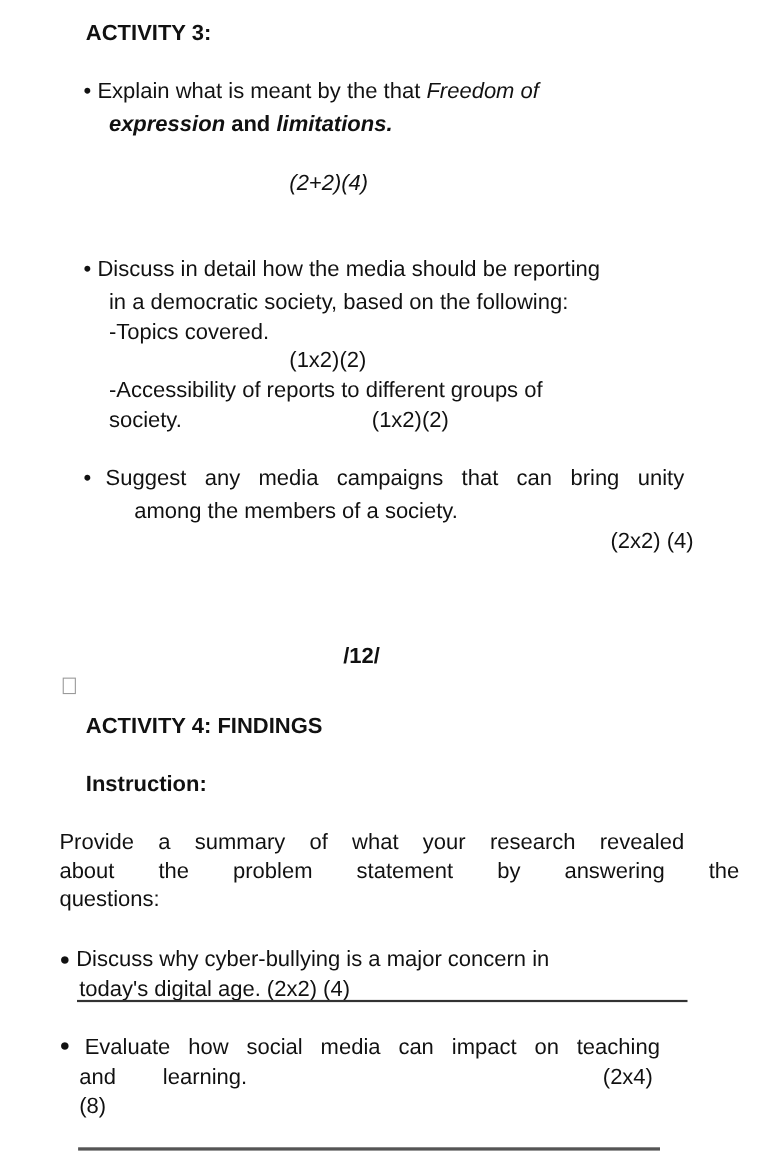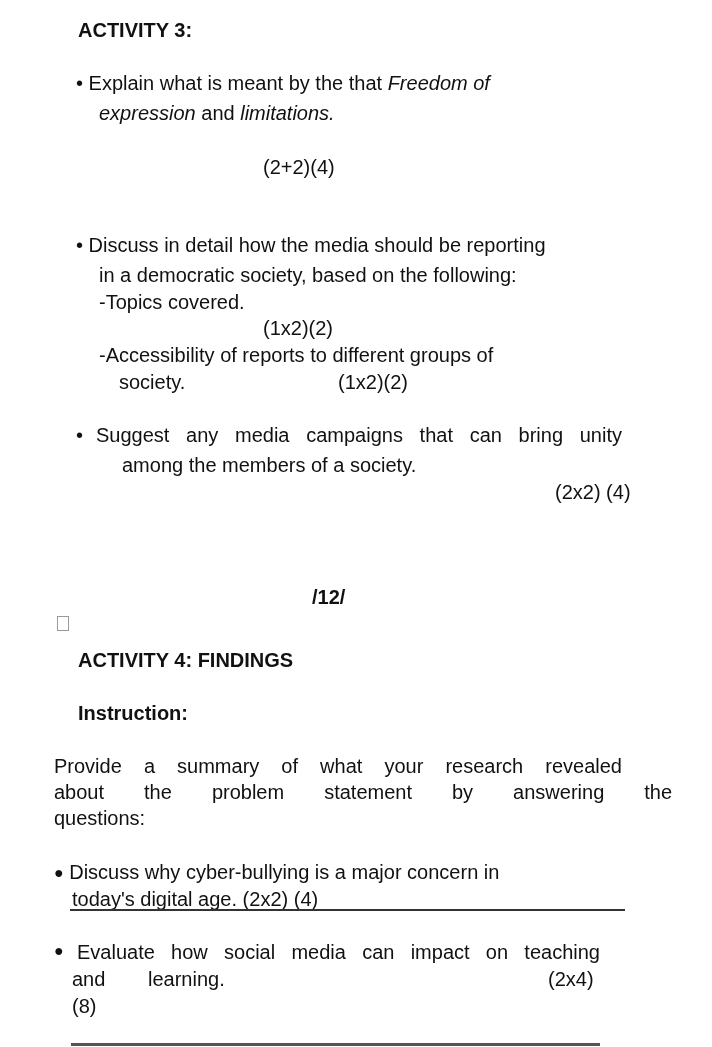--- a/index.html
+++ b/index.html
@@ -41,34 +41,34 @@
   </style>
 </head>
 <body>
 
 <div class="abs bold" style="left:54px; top:20px; font-size:20px;">ACTIVITY 3:</div>
 
 <div class="abs" style="left:76px; top:73px;">
   <span>•</span>
   <span>Explain what is meant by the that </span><span class="it">Freedom of</span>
 </div>
-<div class="abs" style="left:99px; top:103px;">
+<div class="abs" style="left:99px; top:103px;font-weight:bold;">
   <span class="it">expression</span><span> and </span><span class="it">limitations.</span>
 </div>
-<div class="abs" style="left:263px; top:157px;">(2+2)(4)</div>
+<div class="abs" style="left:263px; top:157px;font-style:italic;">(2+2)(4)</div>
 
 <div class="abs" style="left:76px; top:235px;">
   <span>•</span>
   <span>Discuss in detail how the media should be  reporting</span>
 </div>
 <div class="abs" style="left:99px; top:265px;">in a democratic society, based on the following:</div>
 <div class="abs" style="left:99px; top:292px;">-Topics covered.</div>
 <div class="abs" style="left:263px; top:318px;">(1x2)(2)</div>
 <div class="abs" style="left:99px; top:345px;">-Accessibility of reports to different groups of</div>
-<div class="abs" style="left:99px; top:372px;margin-left:20px;">society.</div>
+<div class="abs" style="left:99px; top:372px;">society.</div>
 <div class="abs" style="left:338px; top:372px;">(1x2)(2)</div>
 
 <div class="abs" style="left:76px; top:425px;">•</div>
 <div class="justify-line" style="left:96px; width:526px; top:425px;">
   <span>Suggest</span>
   <span>any</span>
   <span>media</span>
   <span>campaigns</span>
   <span>that</span>
   <span>can</span>

